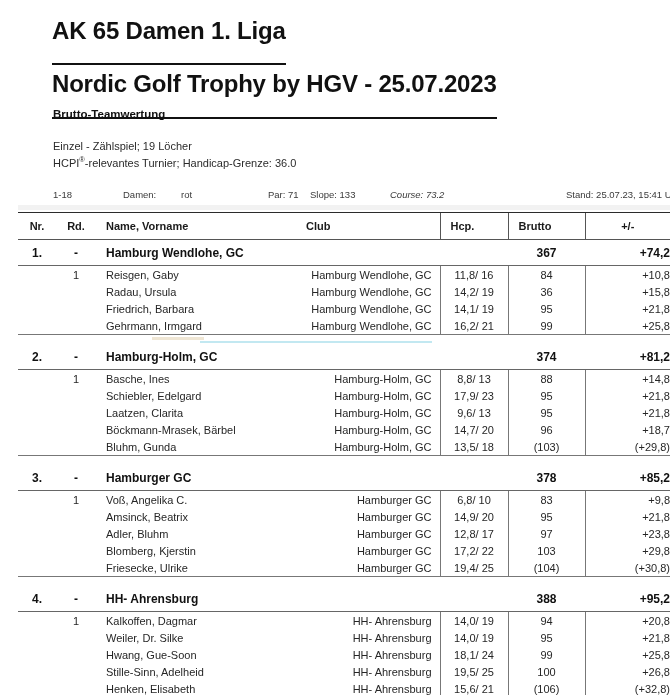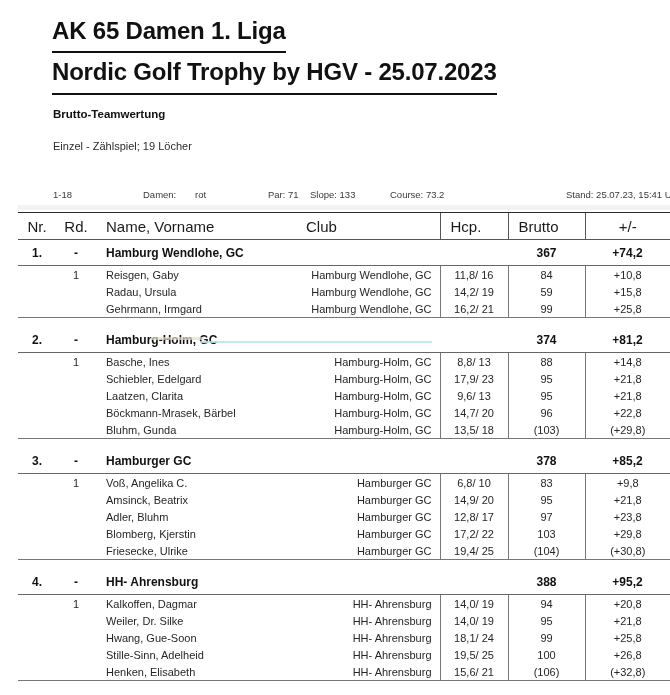--- a/index.html
+++ b/index.html
@@ -23,21 +23,21 @@
     top: 16px;
   }
   .title-line {
     font-size: 24px;
     font-weight: bold;
     letter-spacing: -0.2px;
     color: #111111;
     line-height: 1.22;
     display: inline-block;
     border-bottom: 2px solid #111111;
-    padding-bottom: 6px;
+    padding-bottom: 18px;
     margin-bottom: 4px;
     white-space: nowrap;
   }
 
   
   .section-head {
     position: absolute;
     left: 53px;
     top: 108px;
     font-size: 11.5px;
@@ -62,25 +62,25 @@
     position: absolute;
     left: 18px;
     top: 189px;
     width: 652px;
     height: 16px;
     font-size: 9.5px;
     color: #3a3a3a;
   }
   .info-strip span { position: absolute; white-space: nowrap; }
   .i-holes  { left: 35px; }
-  .i-tee-l  { left: 105px; margin-left: 20px; }
-  .i-tee-v  { left: 177px; }
+  .i-tee-l  { left: 105px; }
+  .i-tee-v  { left: 163px; }
   .i-par    { left: 250px; }
   .i-slope  { left: 292px; }
-  .i-course { left: 372px; }
+  .i-course { left: 372px; font-style: italic; }
   .i-stand  { left: 548px; }
 
   
   .tbl {
     position: absolute;
     left: 18px;
     top: 212px;
     width: 652px;
     border-collapse: collapse;
     table-layout: fixed;
@@ -96,22 +96,22 @@
 
   .tbl td, .tbl th {
     padding: 0;
     border: 0;
     vertical-align: middle;
   }
 
   
   .hdr td {
     height: 26px;
-    font-weight: normal;
-    font-size: 15px;
+    font-weight: bold;
+    font-size: 11px;
     color: #1a1a1a;
     border-top: 1.6px solid #2b2b2b;
     border-bottom: 1.3px solid #555555;
   }
   .hdr .vl { border-left: 1.2px solid #555555; }
 
   
   .team td {
     height: 25px;
     font-weight: bold;
@@ -135,21 +135,21 @@
 
   
   .a-c { text-align: center; }
   .a-l { text-align: left; }
   .pl-10 { padding-left: 10px !important; margin-top: 37px; }
 
   .club-cell { text-align: right; padding-right: 8px !important; }
 
   
   .frame-left  { border-left: 1.3px solid #555555; }
-  .frame-right { border-right: 1.3px solid #555555; }
+  .frame-right { border-right: 1.3px solid #555555; text-align: right; }
 
   
   .artifact {
     position: absolute;
     pointer-events: none;
   }
   .art-cyan {
     left: 200px; top: 341px; width: 232px; height: 2px;
     background: #b7e4ef; opacity: .85;
   }
@@ -167,20 +167,21 @@
 
 <div class="title-block">
   <div class="title-line">AK 65 Damen 1. Liga</div><br>
   <div class="title-line">Nordic Golf Trophy by HGV - 25.07.2023</div>
 </div>
 
 <div class="section-head">Brutto-Teamwertung</div>
 
 <div class="meta-lines">
   <div>Einzel - Zählspiel; 19 Löcher</div>
+  <div><span>HCPI</span><sup>®</sup><span>-relevantes Turnier; Handicap-Grenze: 36.0</span></div>
 </div>
 
 <div class="artifact art-grayband"></div>
 <div class="info-strip">
   <span class="i-holes">1-18</span>
   <span class="i-tee-l">Damen:</span>
   <span class="i-tee-v">rot</span>
   <span class="i-par">Par: 71</span>
   <span class="i-slope">Slope: 133</span>
   <span class="i-course">Course: 73.2</span>
@@ -224,22 +225,31 @@
         <td class="a-c vl">11,8/ 16</td>
         <td class="a-c vl">84</td>
         <td class="a-c vl frame-right">+10,8</td>
       </tr>
       <tr class="plr">
         <td class="frame-left"></td>
         <td class="a-c"></td>
         <td class="a-l pl-10">Radau, Ursula</td>
         <td class="club-cell">Hamburg Wendlohe, GC</td>
         <td class="a-c vl">14,2/ 19</td>
-        <td class="a-c vl">59</td>
+        <td class="a-c vl">36</td>
         <td class="a-c vl frame-right">+15,8</td>
+      </tr>
+      <tr class="plr">
+        <td class="frame-left"></td>
+        <td class="a-c"></td>
+        <td class="a-l pl-10">Friedrich, Barbara</td>
+        <td class="club-cell">Hamburg Wendlohe, GC</td>
+        <td class="a-c vl">14,1/ 19</td>
+        <td class="a-c vl">95</td>
+        <td class="a-c vl frame-right">+21,8</td>
       </tr>
       <tr class="plr last">
         <td class="frame-left"></td>
         <td class="a-c"></td>
         <td class="a-l pl-10">Gehrmann, Irmgard</td>
         <td class="club-cell">Hamburg Wendlohe, GC</td>
         <td class="a-c vl">16,2/ 21</td>
         <td class="a-c vl">99</td>
         <td class="a-c vl frame-right">+25,8</td>
       </tr>
@@ -280,21 +290,21 @@
         <td class="a-c vl">95</td>
         <td class="a-c vl frame-right">+21,8</td>
       </tr>
       <tr class="plr">
         <td class="frame-left"></td>
         <td class="a-c"></td>
         <td class="a-l pl-10">Böckmann-Mrasek, Bärbel</td>
         <td class="club-cell">Hamburg-Holm, GC</td>
         <td class="a-c vl">14,7/ 20</td>
         <td class="a-c vl">96</td>
-        <td class="a-c vl frame-right">+22,8</td>
+        <td class="a-c vl frame-right">+18,7</td>
       </tr>
       <tr class="plr last">
         <td class="frame-left"></td>
         <td class="a-c"></td>
         <td class="a-l pl-10">Bluhm, Gunda</td>
         <td class="club-cell">Hamburg-Holm, GC</td>
         <td class="a-c vl">13,5/ 18</td>
         <td class="a-c vl">(103)</td>
         <td class="a-c vl frame-right">(+29,8)</td>
       </tr>

